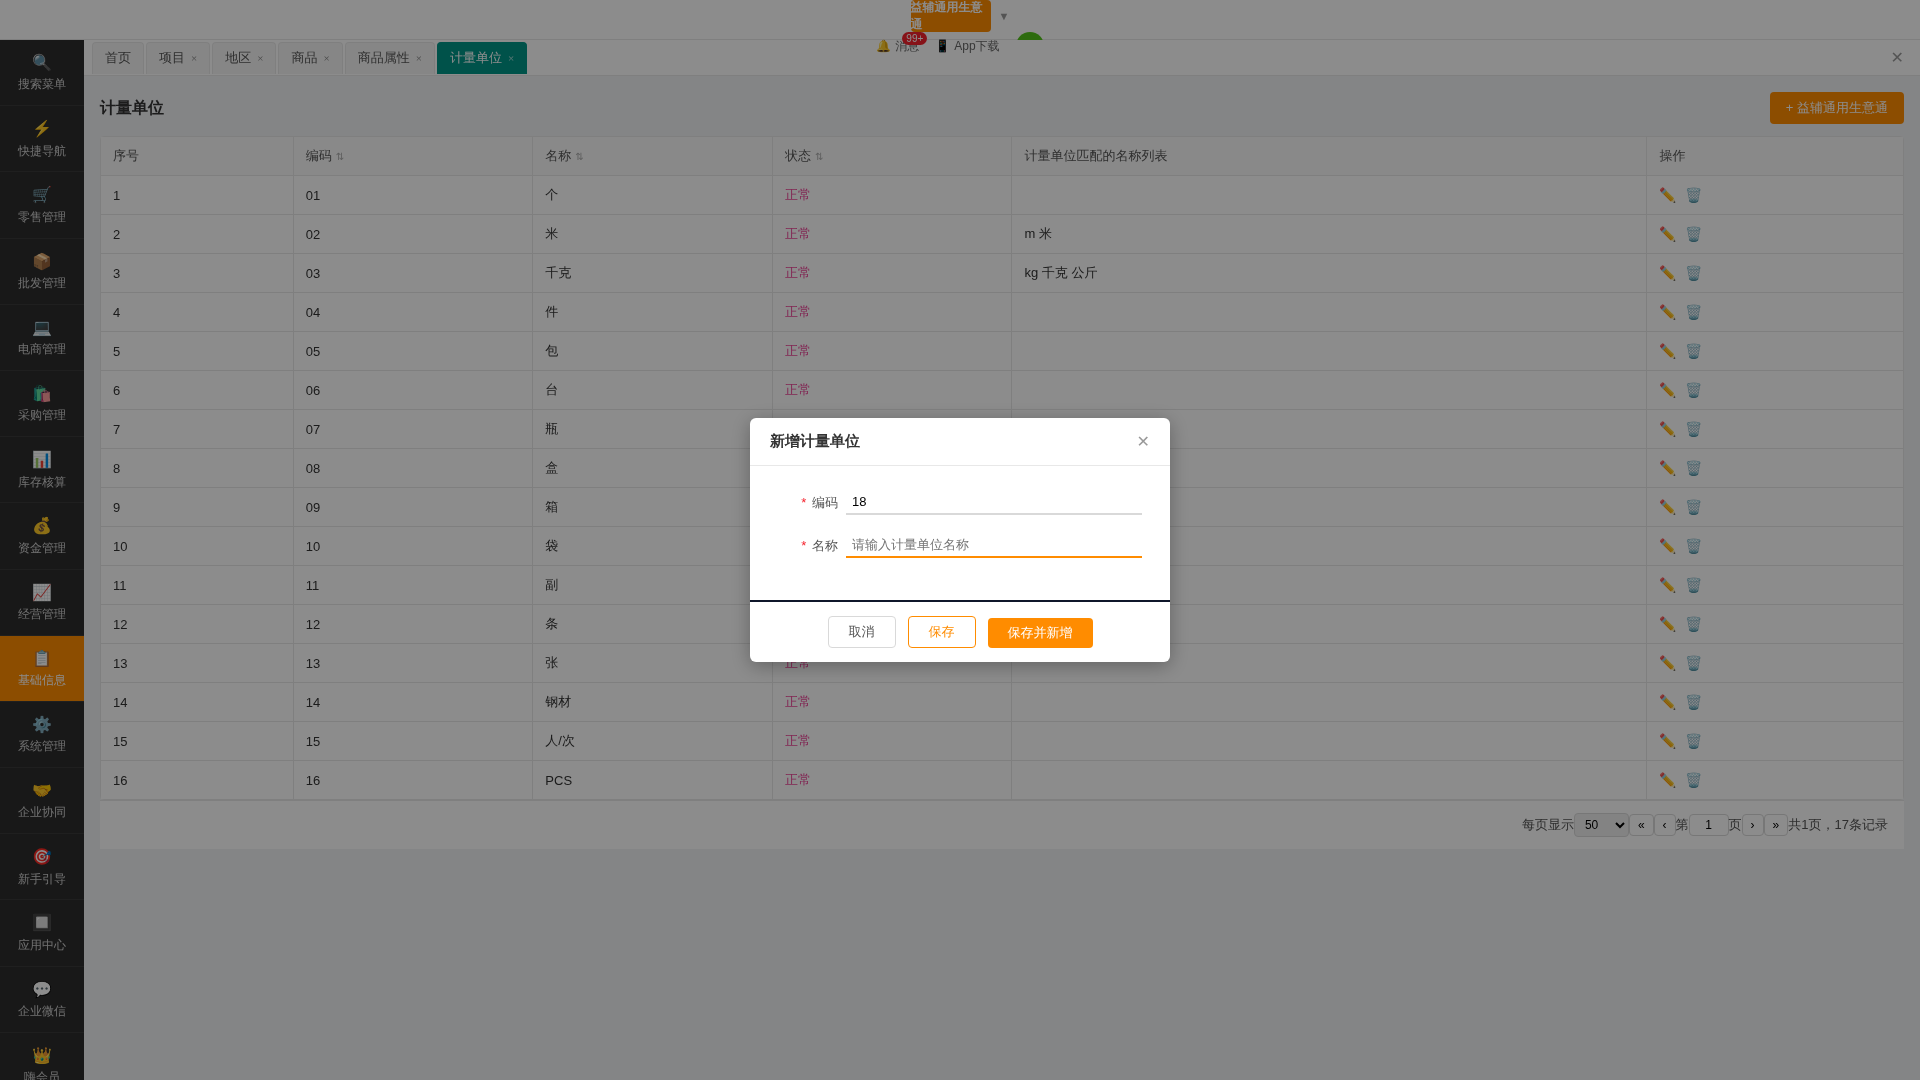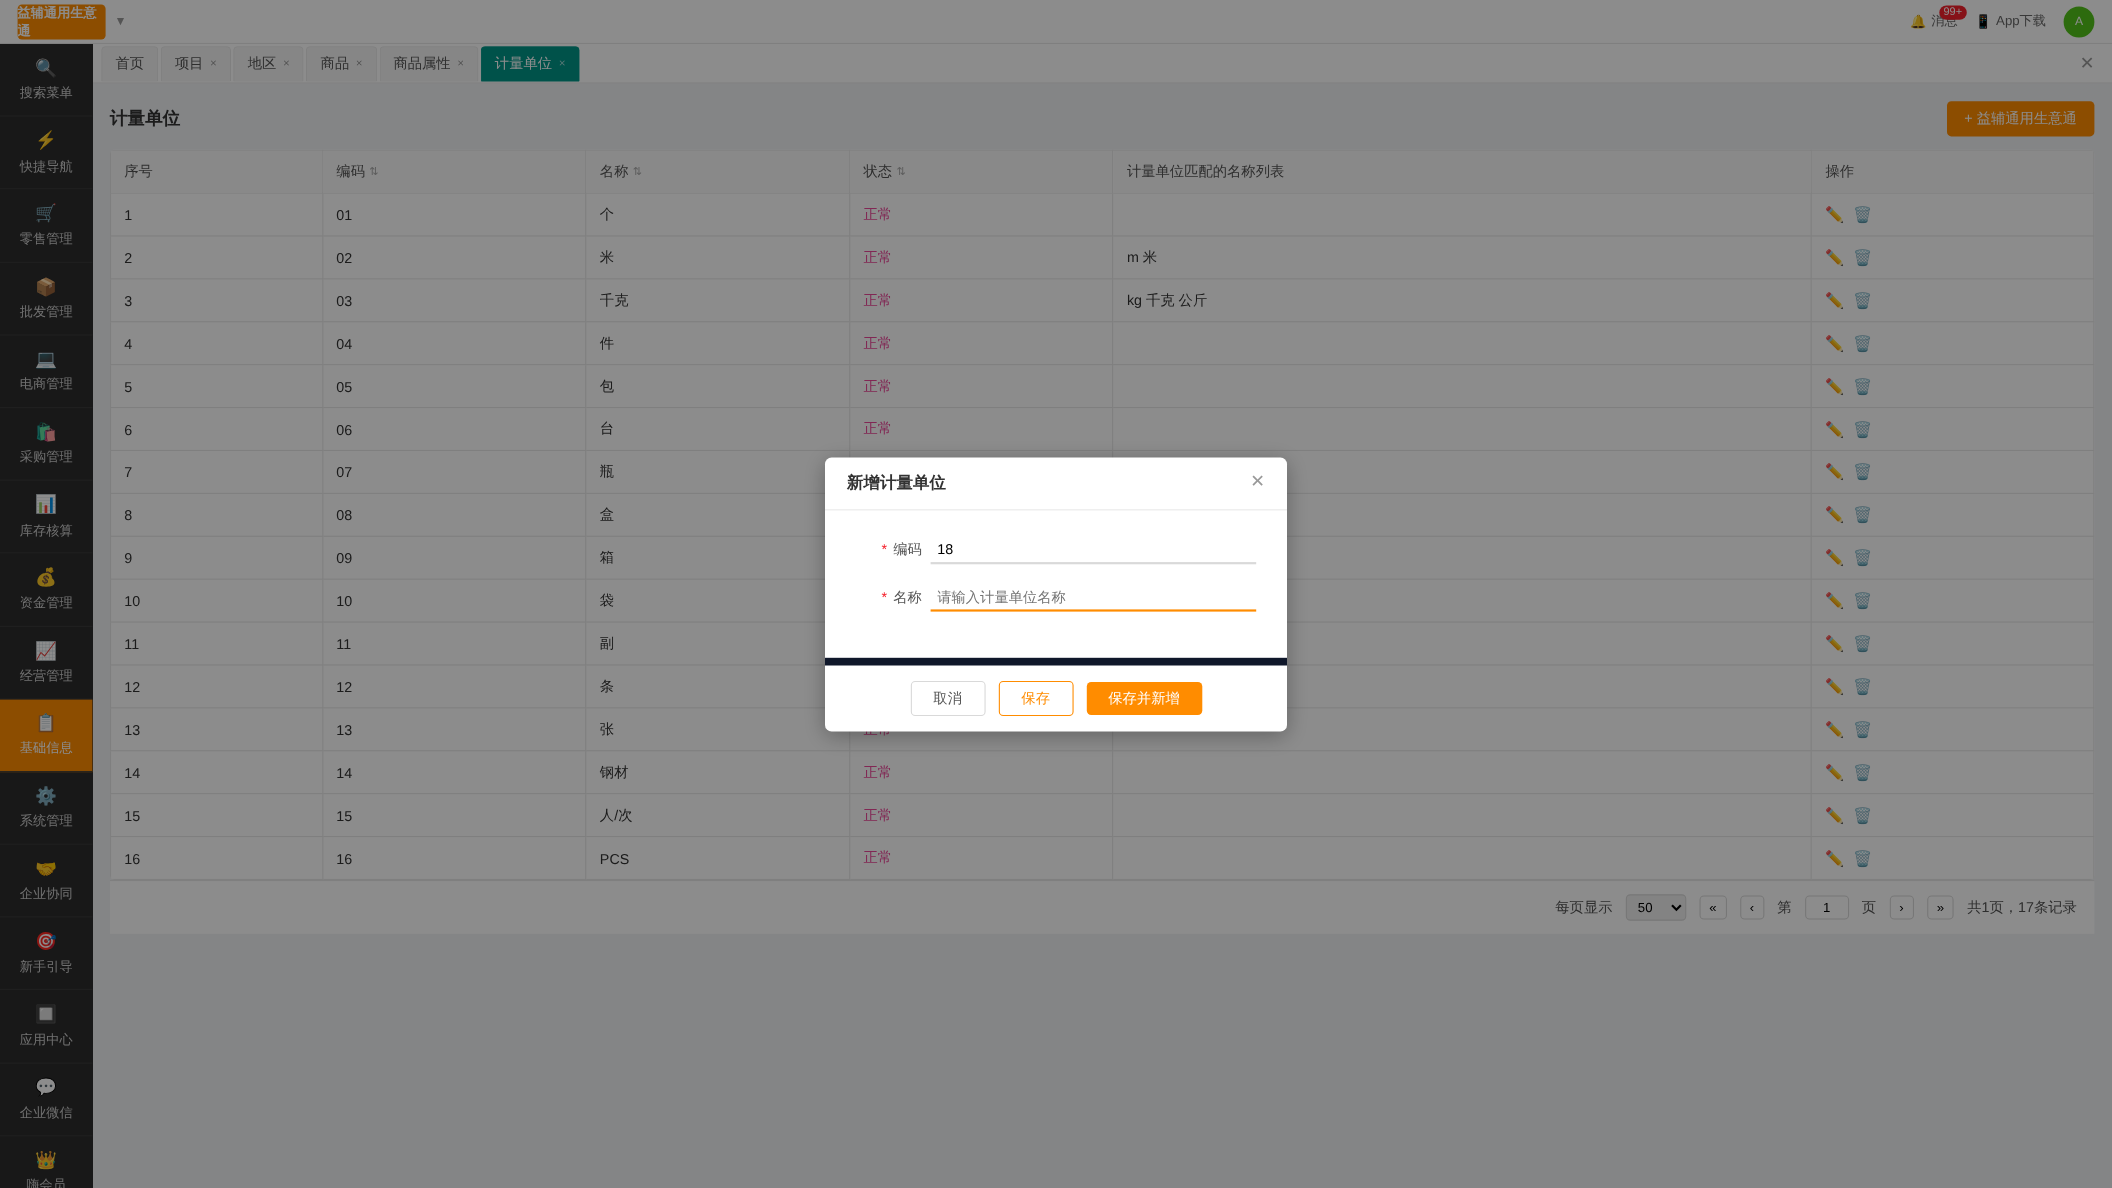--- a/index.html
+++ b/index.html
@@ -8,20 +8,21 @@
     
     .top-header {
       height: 40px;
       background: #fff;
       display: flex;
       align-items: center;
       justify-content: space-between;
       padding: 0 16px;
       border-bottom: 1px solid #e8e8e8;
       flex-shrink: 0;
+      flex-direction: column;
     }
     .logo-area {
       display: flex;
       align-items: center;
       gap: 8px;
     }
     .logo-box {
       width: 80px;
       height: 32px;
       background: #ff8c00;
@@ -215,21 +216,21 @@
       color: #666;
       font-size: 14px;
     }
 
     
     .pagination-bar {
       display: flex;
       align-items: center;
       justify-content: flex-end;
       padding: 12px 16px;
-      gap: 12px;
+      gap: 0;
       background: white;
       border-top: 1px solid #e8e8e8;
       font-size: 13px;
       color: #555;
     }
     .page-size-select {
       border: 1px solid #d9d9d9;
       border-radius: 4px;
       padding: 3px 6px;
       font-size: 12px;
@@ -316,25 +317,25 @@
       padding: 4px 6px;
       font-size: 13px;
       outline: none;
       background: transparent;
     }
     .form-input.active-input {
       border-bottom-color: #ff8c00;
     }
     .modal-footer {
       display: flex;
-      align-items: center;
+      align-items: flex-end;
       justify-content: center;
       padding: 14px 20px;
       gap: 12px;
-      border-top: 7px solid #0f172a;
+      border-top: 2px solid #0f172a;
     }
     .btn-cancel {
       border: 1px solid #d9d9d9;
       background: white;
       padding: 6px 20px;
       border-radius: 4px;
       cursor: pointer;
       font-size: 13px;
       color: #555;
     }

